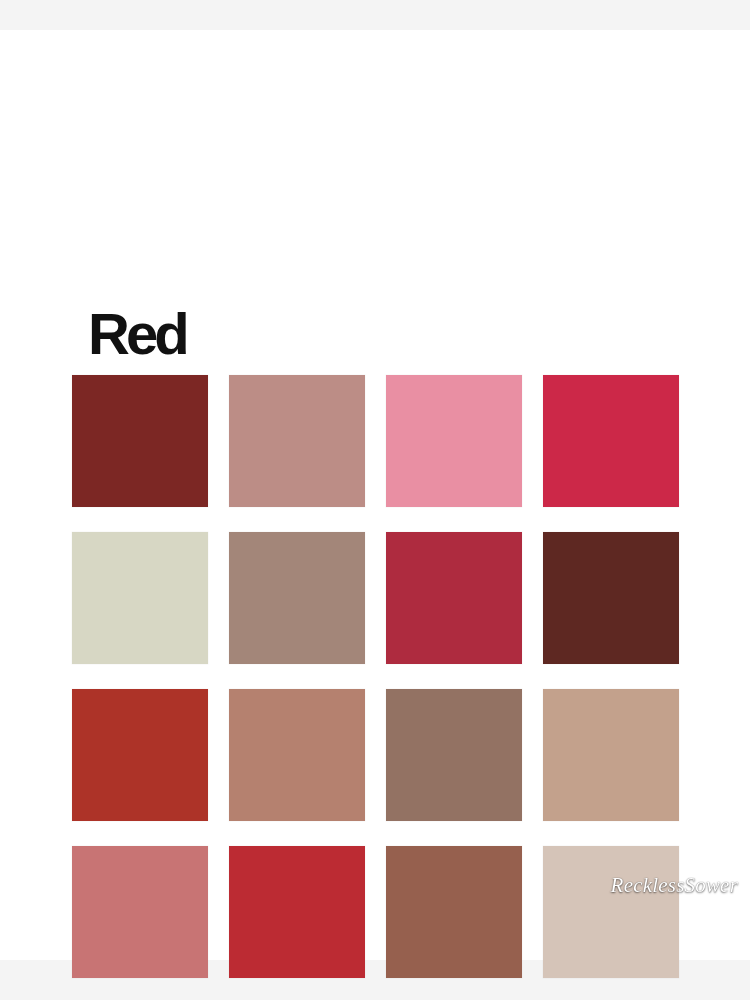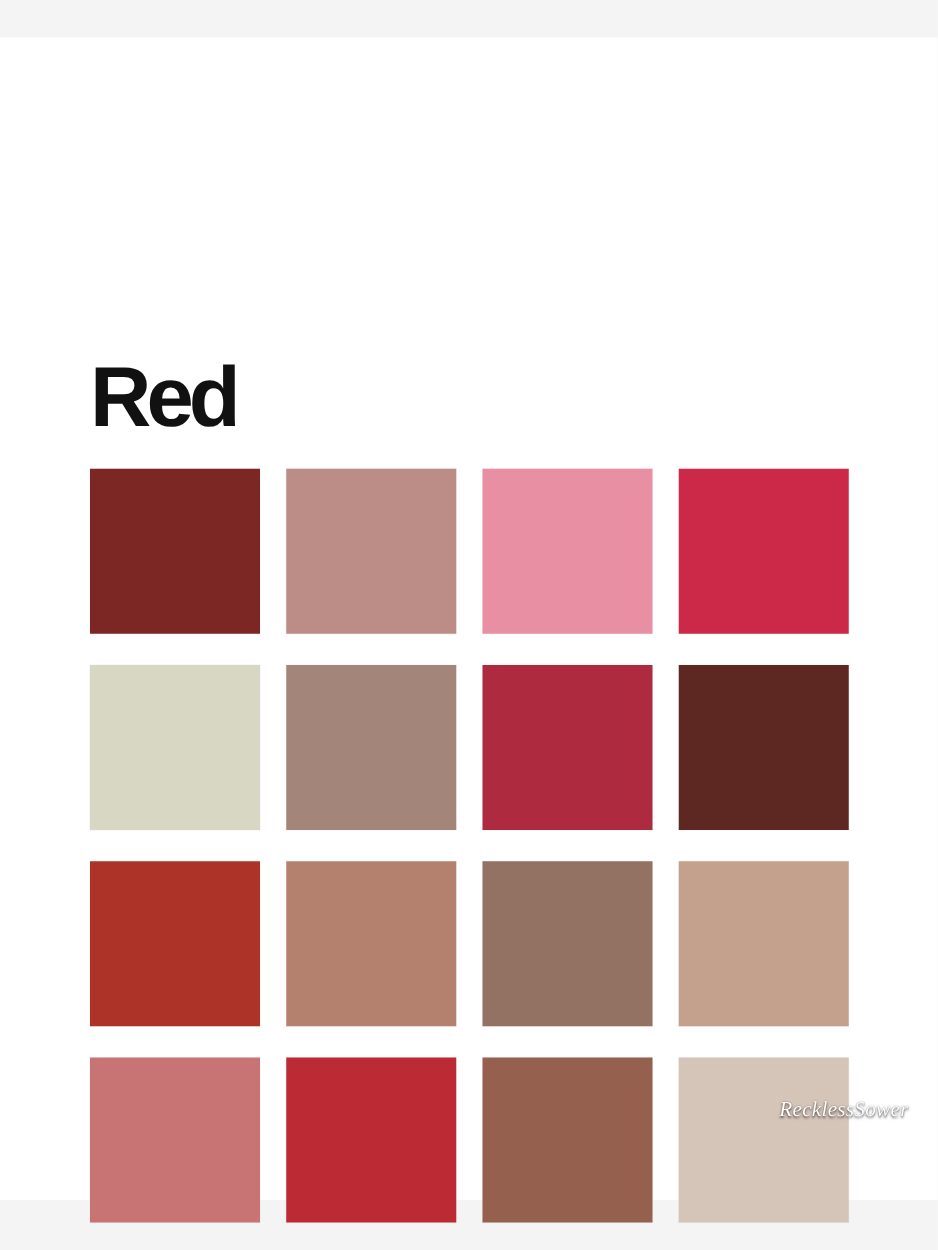--- a/index.html
+++ b/index.html
@@ -28,24 +28,24 @@
     top: 30px;
     width: 750px;
     height: 930px;
     background: #ffffff;
   }
 
   .title {
     position: absolute;
     left: 72px;
     top: 243px;
-    margin: 0;
+    margin: 16px;
     font-family: "Liberation Sans", sans-serif;
     font-weight: bold;
-    font-size: 68px;
+    font-size: 58px;
     line-height: 90px;
     letter-spacing: -4px;
     color: #111111;
     user-select: none;
   }
 
   .swatch-grid {
     position: absolute;
     left: 72px;
     top: 345px;
@@ -58,25 +58,25 @@
   }
 
   .swatch {
     width: 136px;
     height: 132px;
     box-shadow: 0 0 0 0.5px rgba(0,0,0,0.04);
   }
 
   .watermark {
     position: absolute;
-    right: 23px;
+    right: 12px;
     bottom: 62px;
     font-family: "Liberation Serif", serif;
     font-style: italic;
-    font-size: 17px;
+    font-size: 21px;
     color: #ffffff;
     text-shadow:
       0 1px 2px rgba(0,0,0,0.55),
       0 0 1px rgba(0,0,0,0.55);
     user-select: none;
     letter-spacing: 0.2px;
   }
 </style>
 </head>
 <body>

